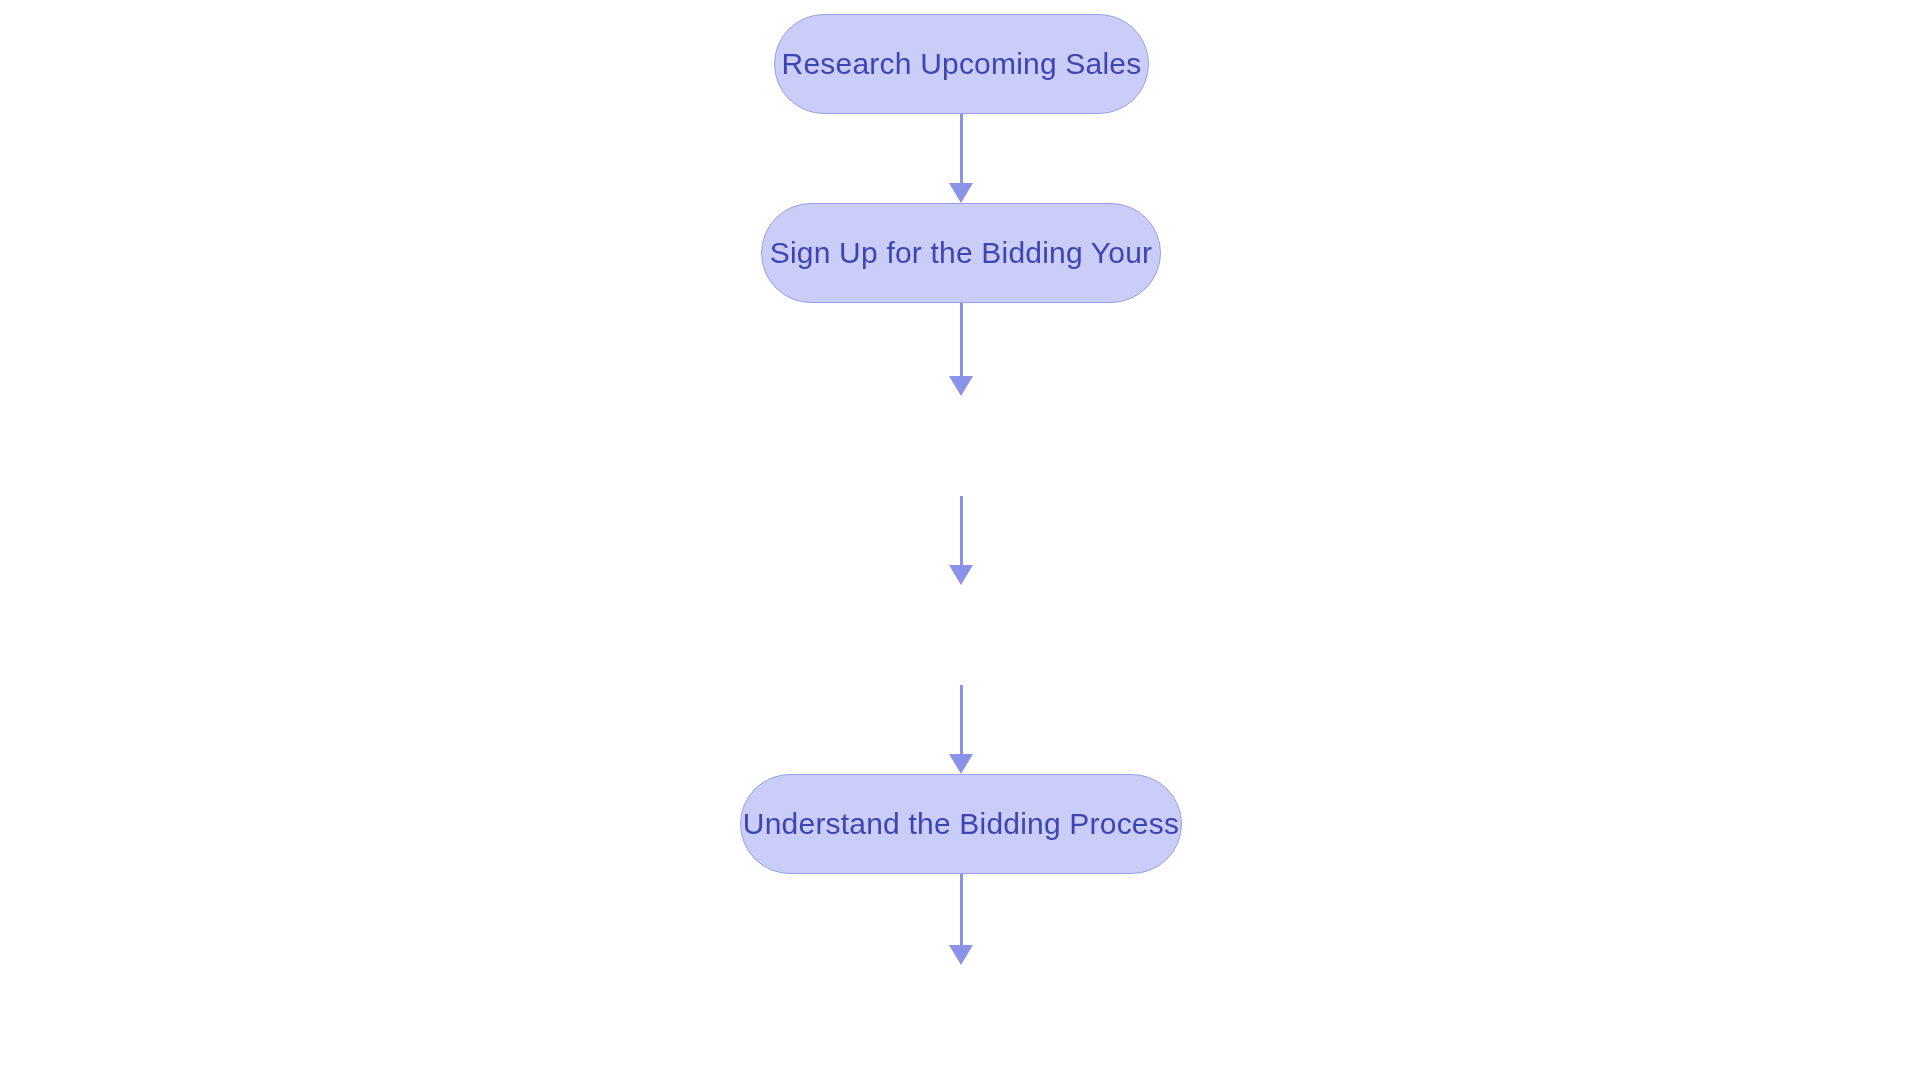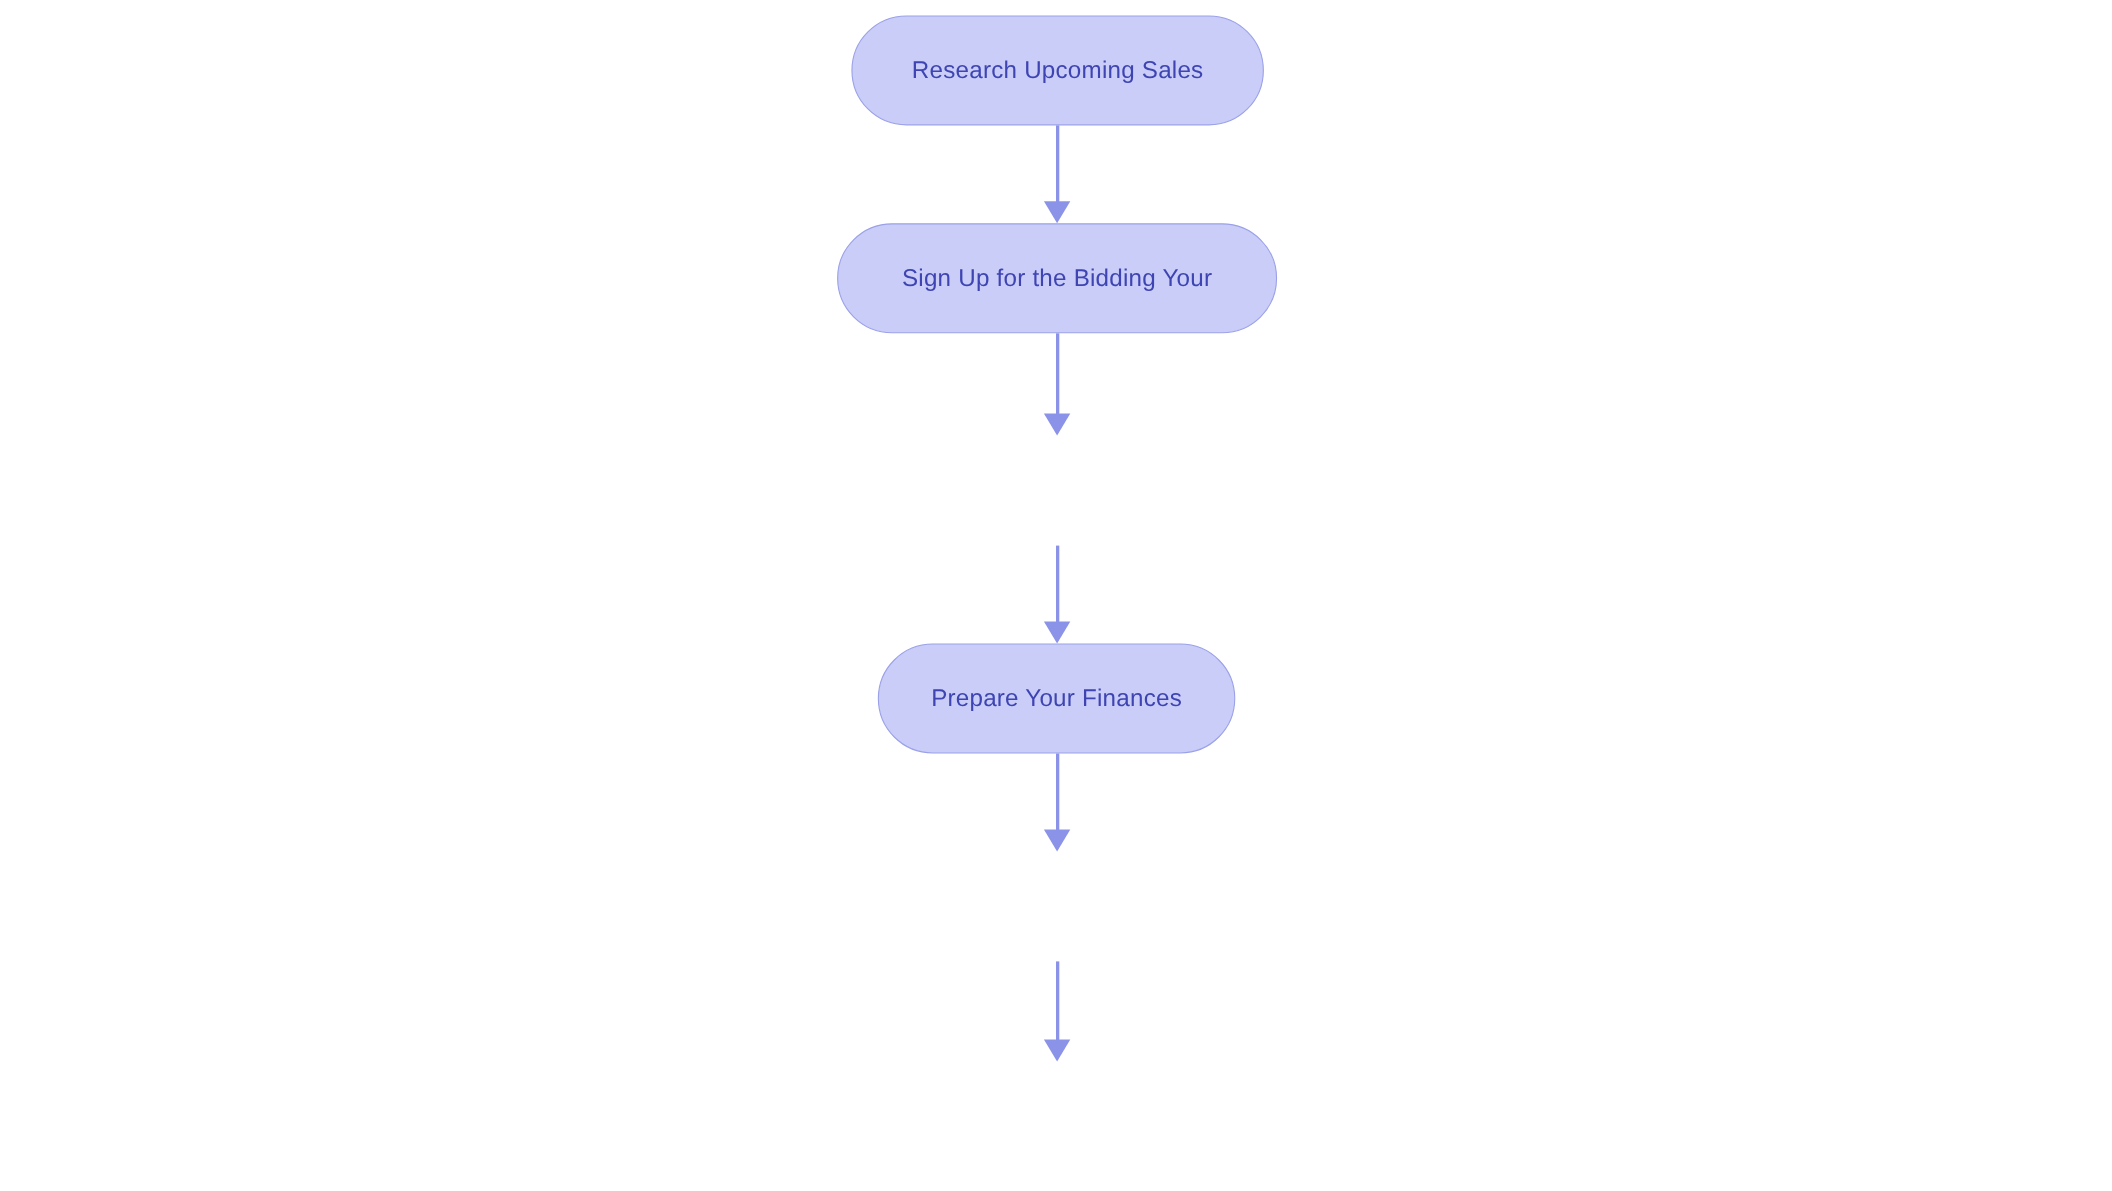--- a/index.html
+++ b/index.html
@@ -21,21 +21,21 @@
     border-radius: 50px;
     background: var(--node-fill, #c9cdf8);
     border: 1.5px solid var(--node-border, #9aa1e8);
     box-sizing: border-box;
     display: flex;
     align-items: center;
     justify-content: center;
   }
   .flow-node .label {
     color: var(--node-text, #3e44b2);
-    font-size: 22px;
+    font-size: 30px;
     font-weight: 400;
     letter-spacing: 0.2px;
     white-space: nowrap;
     text-align: center;
   }
   
   .n1 { top: 14px;  left: 774px; width: 375px; }
   .n2 { top: 203px; left: 761px; width: 400px; }
   .n3 { top: 396px; left: 807px; width: 308px; }
   .n4 { top: 585px; left: 798px; width: 325px; }
@@ -94,29 +94,29 @@
     <div class="shaft"></div>
     <div class="head"></div>
   </div>
 
 
   <div class="edge e3">
     <div class="shaft"></div>
     <div class="head"></div>
   </div>
 
-  <div class="flow-node n4">
-    <span class="label">Prepare Your Finances</span>
-  </div>
 
   <div class="edge e4">
     <div class="shaft"></div>
     <div class="head"></div>
   </div>
 
+  <div class="flow-node n5">
+    <span class="label">Understand the Bidding Process</span>
+  </div>
 
   <div class="edge e5">
     <div class="shaft"></div>
     <div class="head"></div>
   </div>
 
 
 </div>
 
 </body></html>

